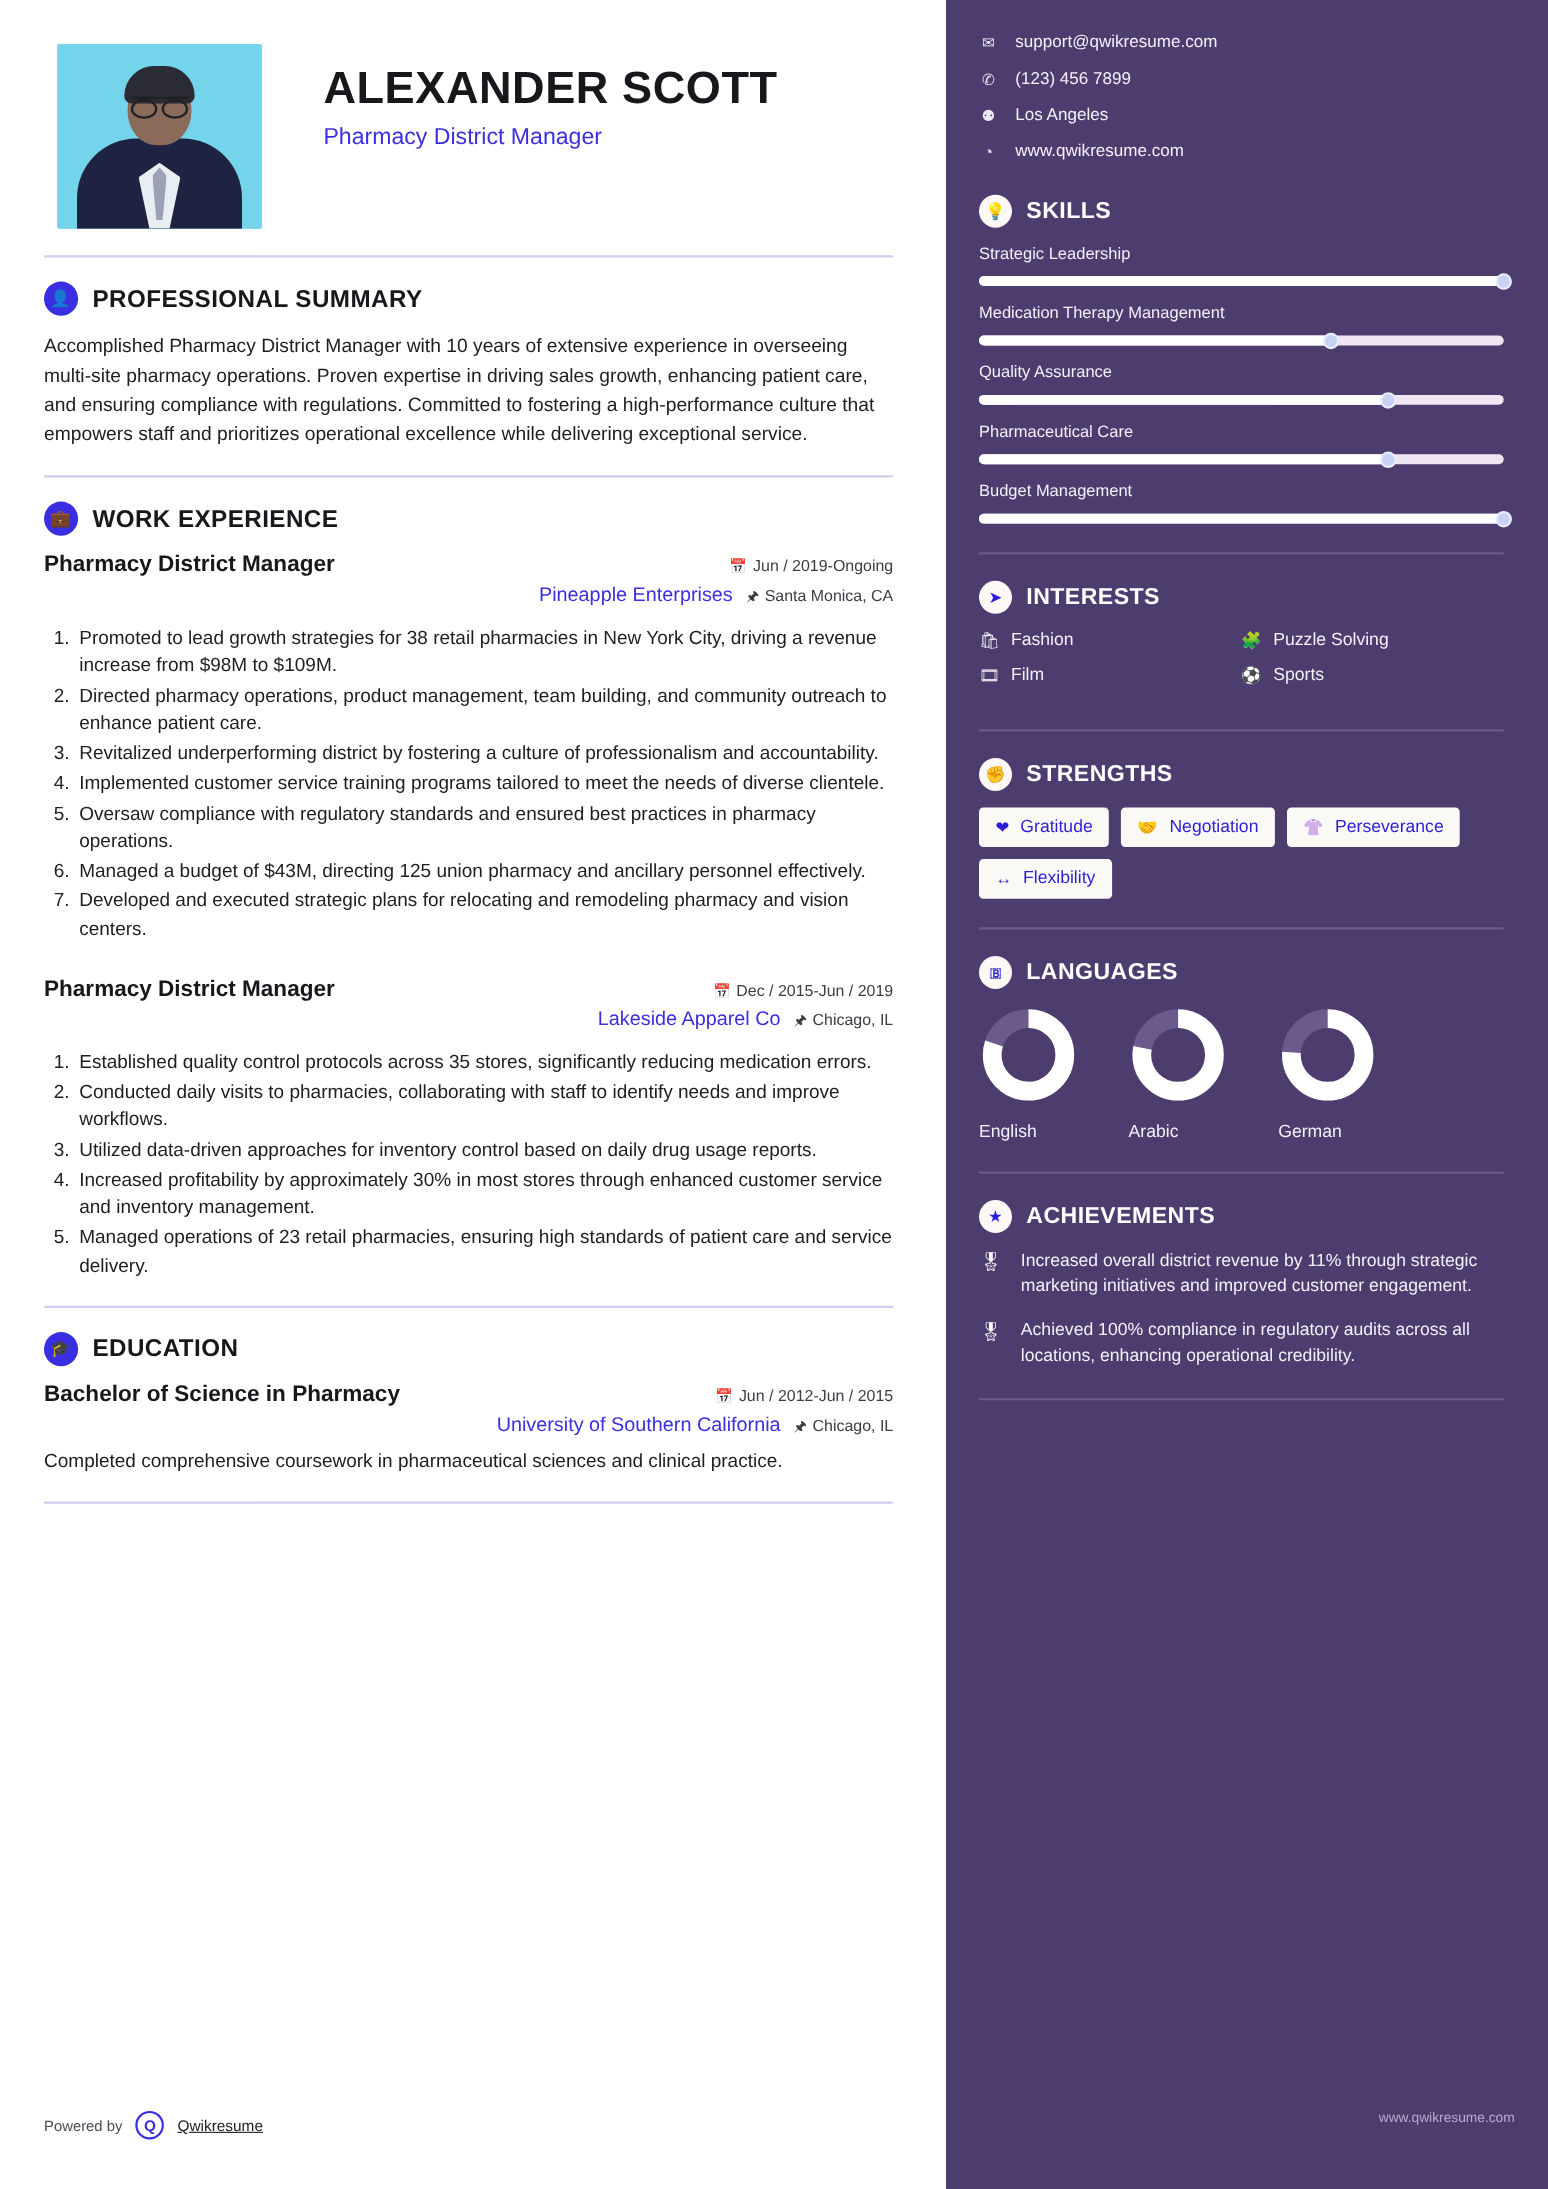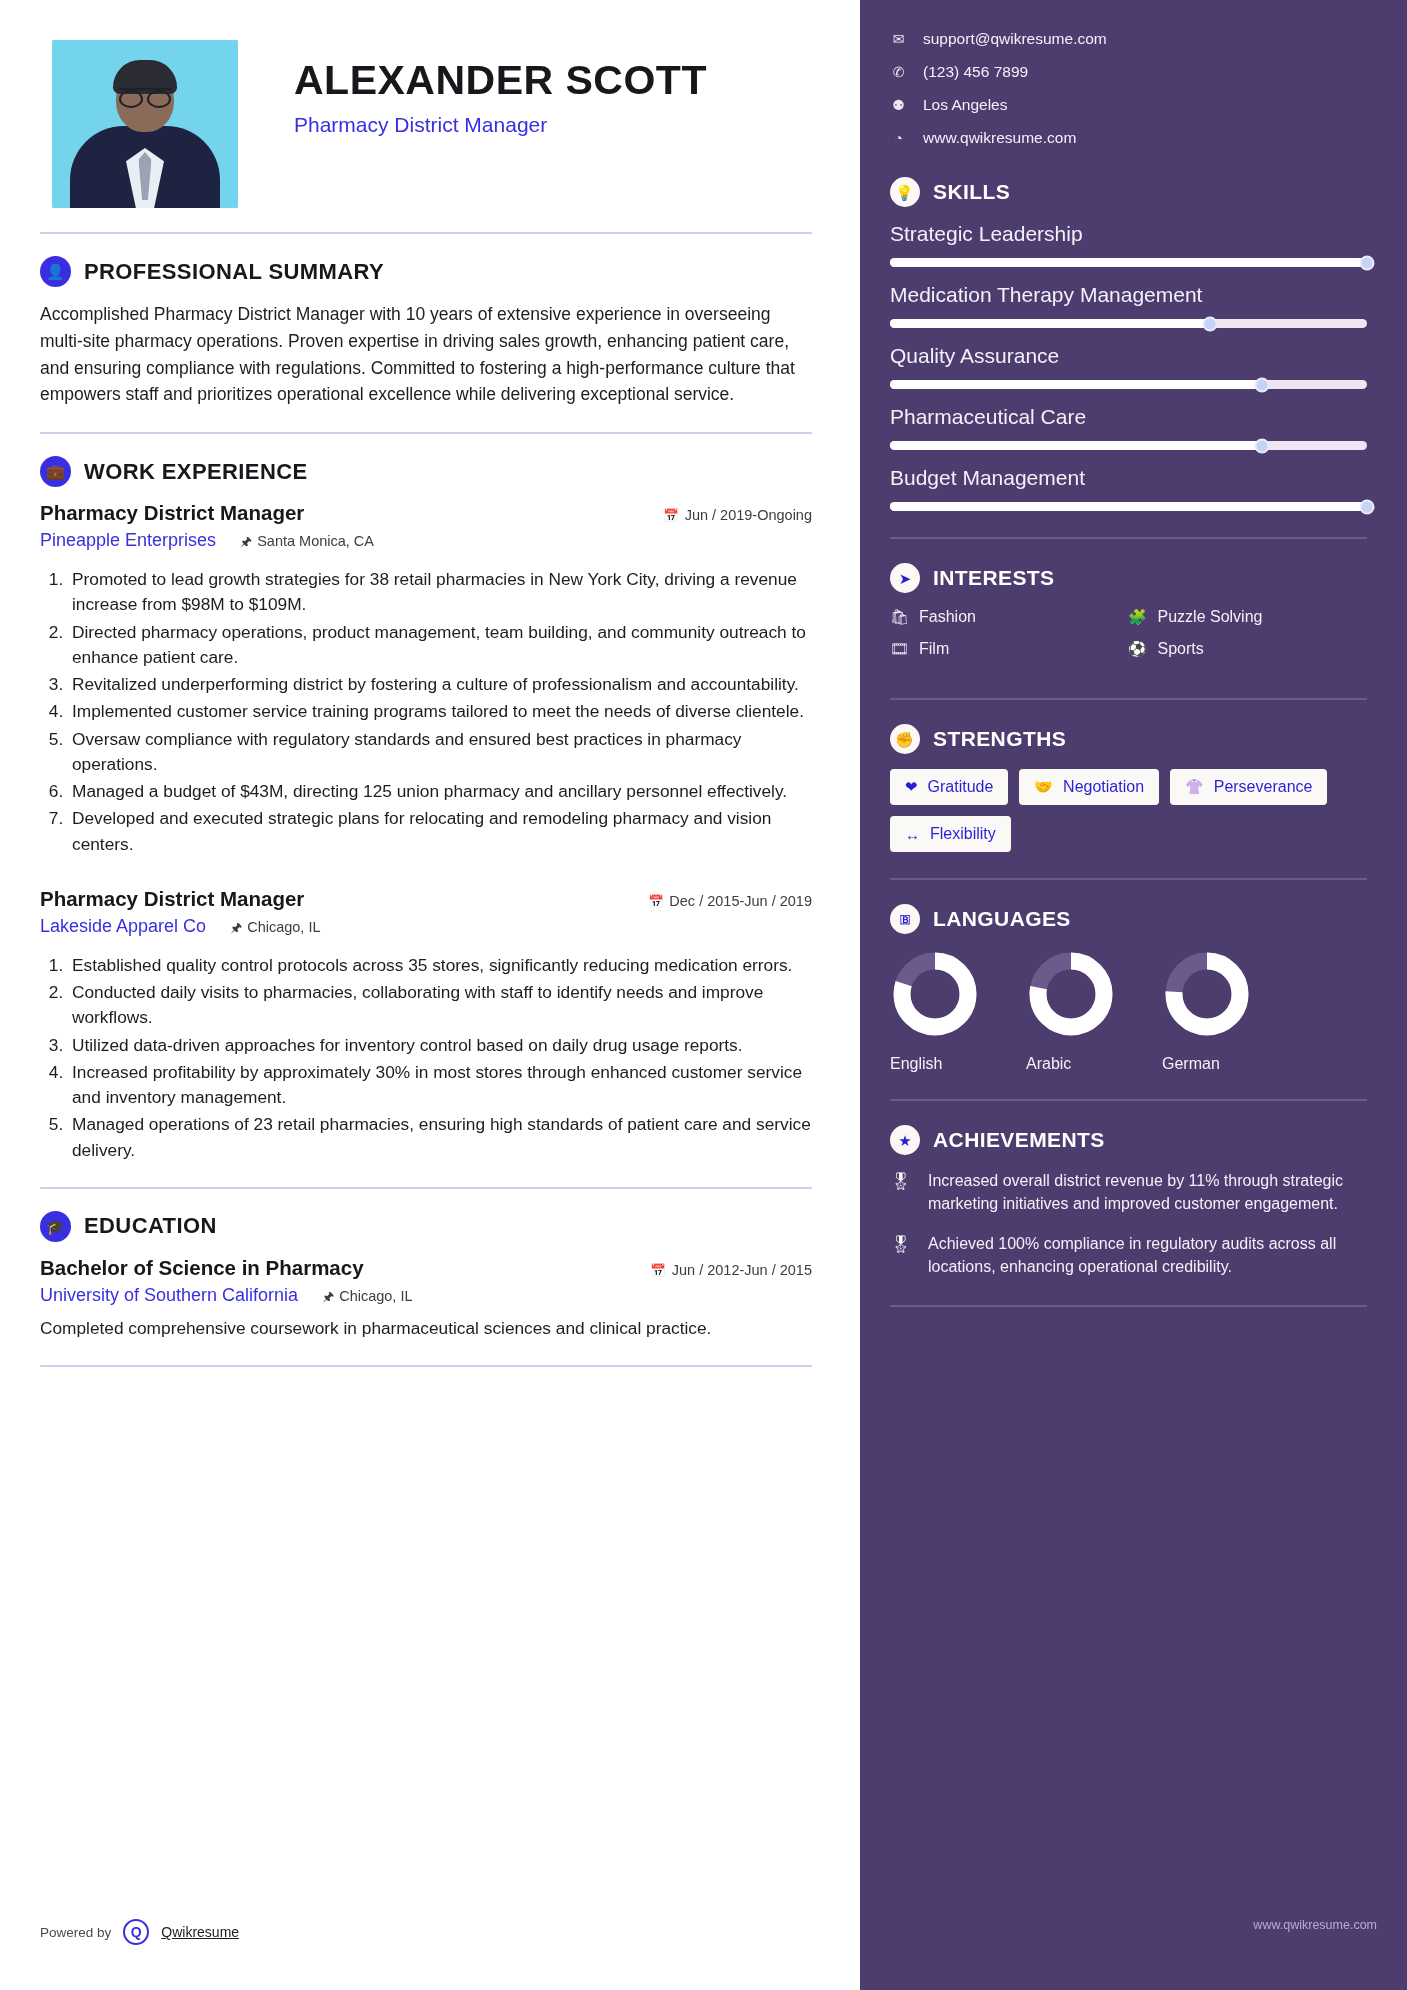--- a/index.html
+++ b/index.html
@@ -97,22 +97,22 @@
 
   .job { margin-bottom: 6px; }
   .job-top {
     display: flex; justify-content: space-between; align-items: baseline;
     gap: 12px;
   }
   .job-title { font-size: 20.5px; font-weight: 700; color: #17171c; }
   .job-meta { font-size: 14.5px; color: #3c3c44; white-space: nowrap; }
   .job-meta .mi { margin-right: 5px; font-size: 13px; }
   .job-sub {
-    display: flex; justify-content: flex-start; align-items: baseline;
-    gap: 24px; margin-top: 5px;
+    display: flex; justify-content: flex-end; align-items: baseline;
+    gap: 12px; margin-top: 5px;
   }
   .job-company { font-size: 18px; color: #3a2fe0; }
 
   ol.bullets {
     margin: 13px 0 0 28px; padding: 0;
   }
   ol.bullets li {
     font-size: 17.3px; line-height: 1.46; color: #1d1d22;
     margin-bottom: 2px; padding-left: 4px;
   }
@@ -156,21 +156,21 @@
     background: #fbf8f5; color: #2a1fd6;
     display: flex; align-items: center; justify-content: center;
     font-size: 15px; line-height: 1; flex: 0 0 30px;
   }
   .rsec-title {
     font-size: 21px; font-weight: 700; color: #ffffff;
     letter-spacing: .4px; text-transform: uppercase; text-align: right;
   }
 
   .skill { margin-bottom: 16px; }
-  .skill-name { font-size: 21px; color: #f3f0f8; margin-bottom: 12px; }
+  .skill-name { font-size: 15px; color: #f3f0f8; margin-bottom: 12px; }
   .bar {
     position: relative; height: 9px; border-radius: 6px;
     background: #efe6f2;
   }
   .bar .fill {
     position: absolute; left: 0; top: 0; bottom: 0;
     border-radius: 6px; background: #ffffff;
   }
   .bar .knob {
     position: absolute; top: 50%; transform: translate(-50%, -50%);

